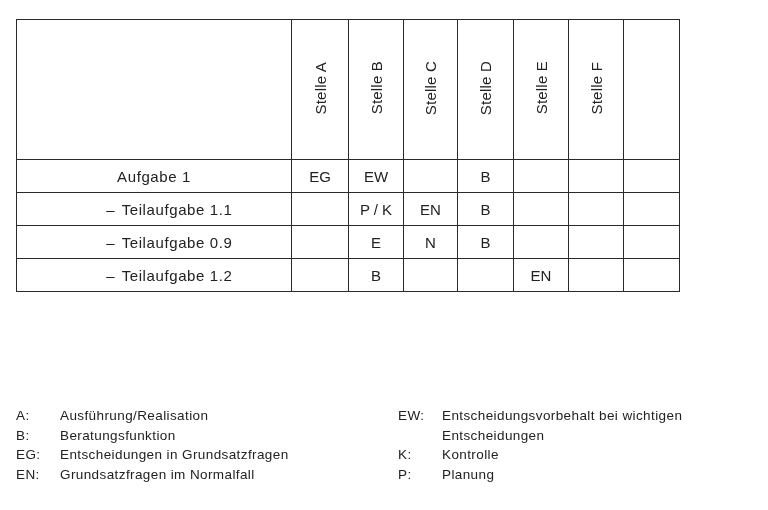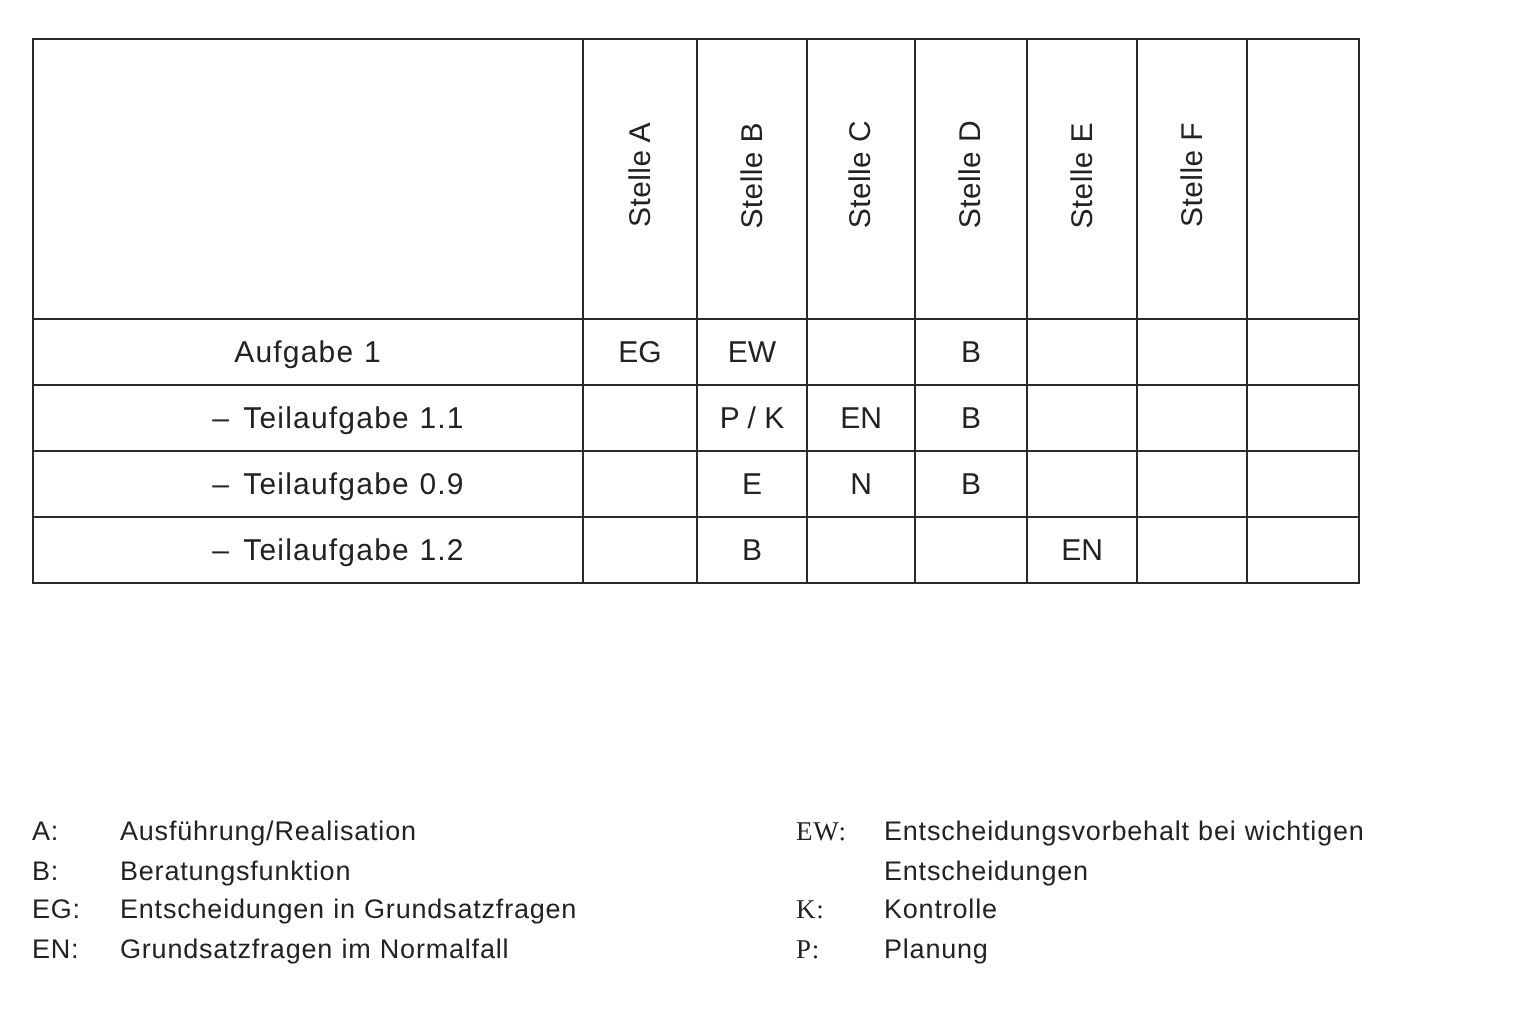--- a/index.html
+++ b/index.html
@@ -17,21 +17,21 @@
            white-space: nowrap; font-size: 15px; letter-spacing: 0.2px; }
     td.label { text-align: left; padding-left: 22px; letter-spacing: 0.6px; }
     td.label.sub { padding-left: 24px; border-radius: 10px; }
     .dash { display: inline-block; width: 22px; }
     .legend { position: absolute; font-size: 13.5px; color: #222; line-height: 19.5px; letter-spacing: 0.4px; }
     .legend .row { display: flex; }
     .legend .key { display: inline-block; }
     #legend-left { left: 16px; top: 406px; }
     #legend-left .key { width: 44px; }
     #legend-right { left: 398px; top: 406px; }
-    #legend-right .key { width: 44px; font-family: Liberation Serif, serif; }
+    #legend-right .key { width: 44px; }
   </style>
 </head>
 <body>
 
 <table class="grid">
   <thead>
     <tr>
       <th class="c0"></th>
       <th class="c1"><span class="rot">Stelle A</span></th>
       <th class="c2"><span class="rot">Stelle B</span></th>

